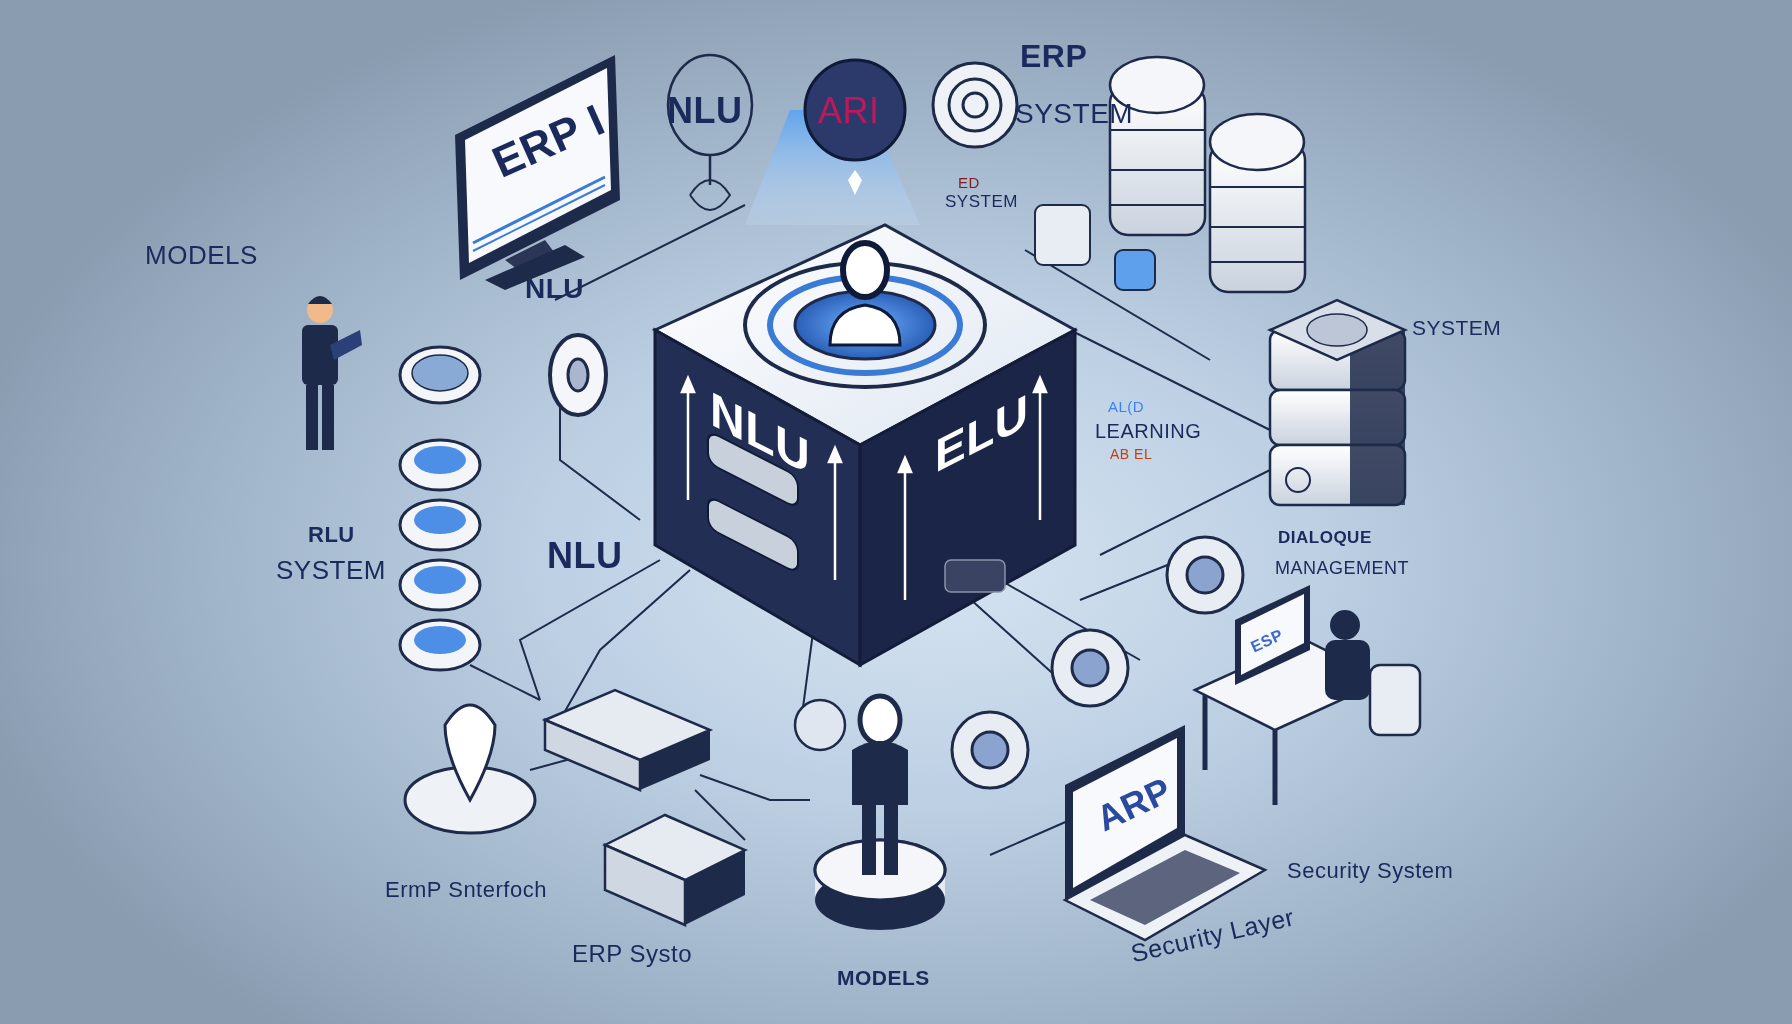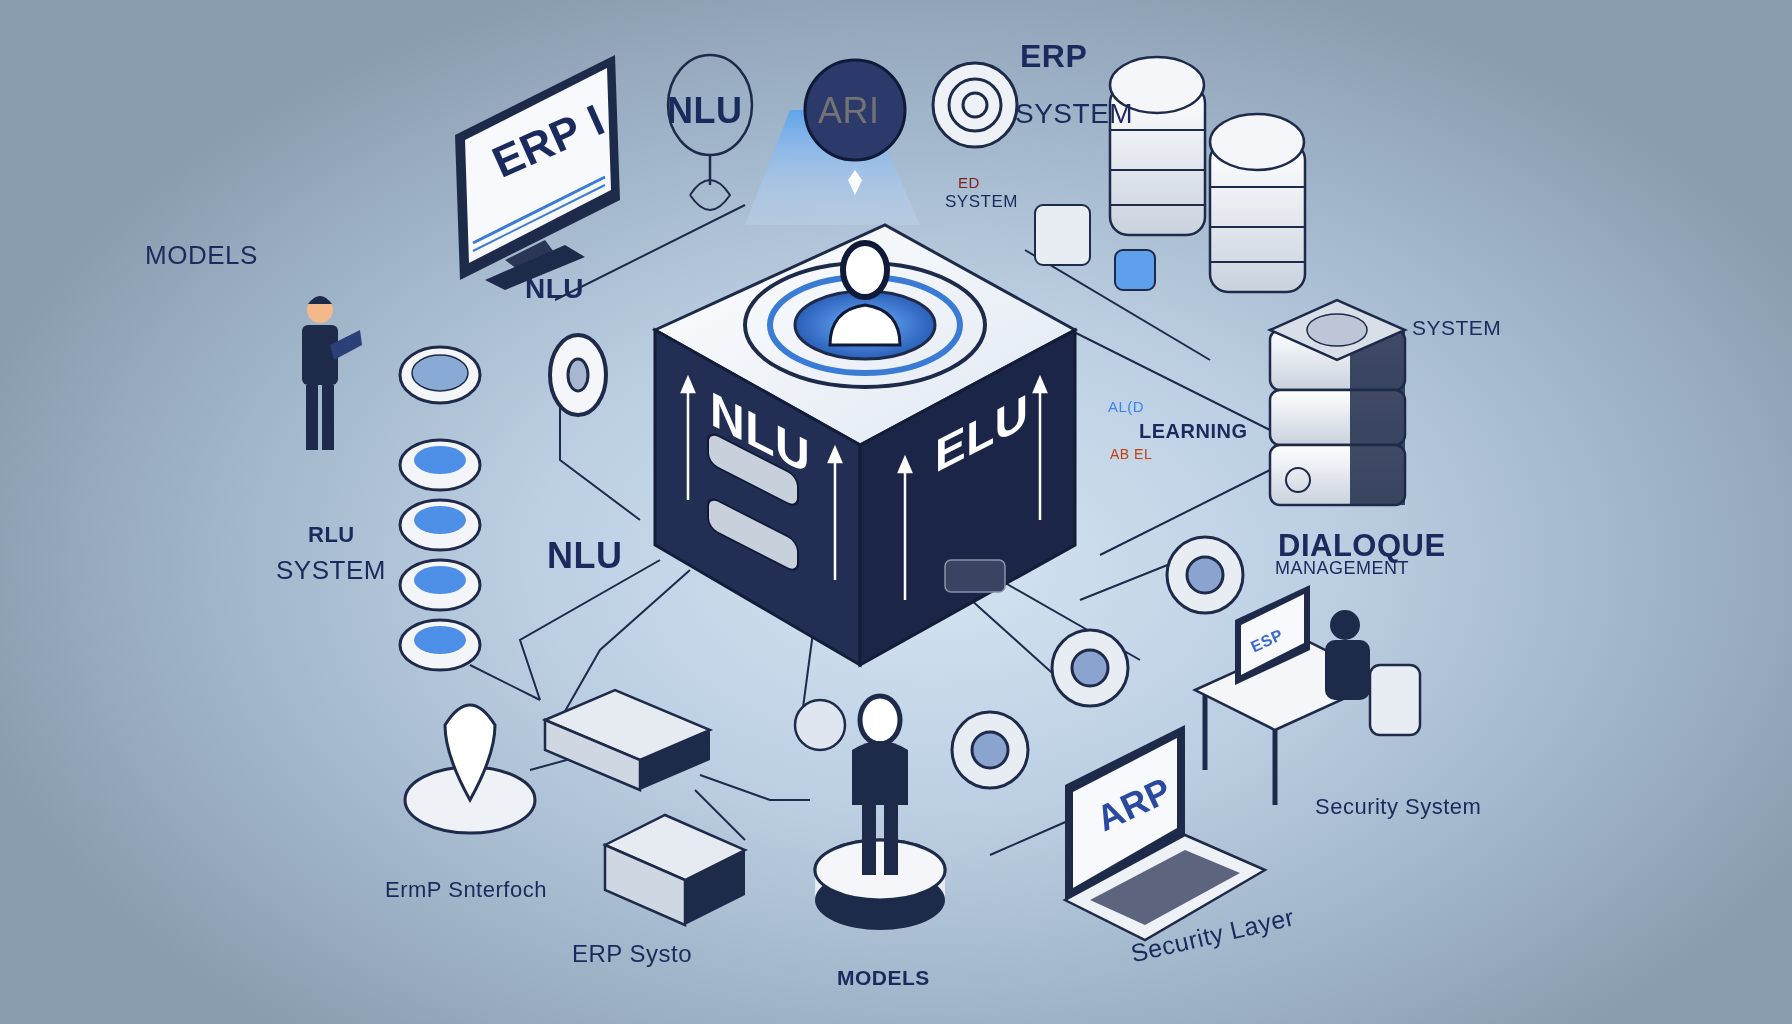--- a/index.html
+++ b/index.html
@@ -236,36 +236,36 @@
     <polygon points="46,25 109,-6 109,43 46,75" fill="#f7f9fc"></polygon>
     <circle cx="150" cy="25" r="15" fill="#1e2a4a"></circle>
     <rect x="130" y="40" width="45" height="60" rx="10" fill="#1e2a4a"></rect>
     <rect x="175" y="65" width="50" height="70" rx="10" fill="#e8edf4" stroke="#1e2a4a" stroke-width="2.5"></rect>
   </g>
 </svg>
 
 <div class="lbl" style="left:145px;top:240px;font-size:26px;">MODELS</div>
 <div class="lbl bold" style="left:485px;top:142px;font-size:44px;transform:rotate(-24deg);transform-origin:left top;">ERP I</div>
 <div class="lbl bold" style="left:667px;top:90px;font-size:36px;">NLU</div>
-<div class="lbl" style="left:818px;top:90px;font-size:36px;color:#737373;">ARI</div>
+<div class="lbl" style="left:818px;top:90px;font-size:36px;color:#be185d;">ARI</div>
 <div class="lbl bold" style="left:1020px;top:38px;font-size:32px;">ERP</div>
 <div class="lbl" style="left:1015px;top:98px;font-size:28px;">SYSTEM</div>
 <div class="lbl" style="left:958px;top:174px;font-size:15px;color:#7f1d1d;">ED</div>
 <div class="lbl" style="left:945px;top:192px;font-size:17px;">SYSTEM</div>
 <div class="lbl bold" style="left:525px;top:273px;font-size:28px;">NLU</div>
 <div class="lbl" style="left:1412px;top:316px;font-size:21px;">SYSTEM</div>
 <div class="lbl bold" style="left:308px;top:522px;font-size:22px;">RLU</div>
 <div class="lbl" style="left:276px;top:555px;font-size:26px;">SYSTEM</div>
 <div class="lbl bold" style="left:547px;top:535px;font-size:36px;">NLU</div>
 <div class="lbl bold" style="left:710px;top:380px;font-size:48px;color:#ffffff;transform:skewY(27deg);transform-origin:left top;">NLU</div>
 <div class="lbl bold" style="left:935px;top:430px;font-size:46px;color:#ffffff;transform:skewY(-27deg);transform-origin:left top;">ELU</div>
 <div class="lbl" style="left:1108px;top:398px;font-size:15px;color:#3b82f6;">AL(D</div>
-<div class="lbl" style="left:1139px;top:420px;font-size:20px;font-weight:bold;">LEARNING</div>
+<div class="lbl" style="left:1095px;top:420px;font-size:20px;">LEARNING</div>
 <div class="lbl" style="left:1110px;top:446px;font-size:14px;color:#c2410c;">AB EL</div>
-<div class="lbl bold" style="left:1278px;top:528px;font-size:31px;">DIALOQUE</div>
+<div class="lbl bold" style="left:1278px;top:528px;font-size:17px;">DIALOQUE</div>
 <div class="lbl" style="left:1275px;top:558px;font-size:18px;text-align:center;">MANAGEMENT</div>
 <div class="lbl" style="left:385px;top:877px;font-size:22px;">ErmP Snterfoch</div>
 <div class="lbl" style="left:572px;top:940px;font-size:24px;text-align:right;">ERP Systo</div>
 <div class="lbl bold" style="left:837px;top:966px;font-size:21px;">MODELS</div>
 <div class="lbl" style="left:1128px;top:940px;font-size:25px;transform:rotate(-13deg);transform-origin:left top;">Security Layer</div>
-<div class="lbl" style="left:1287px;top:794px;font-size:22px;margin-left:28px;">Security System</div>
+<div class="lbl" style="left:1287px;top:858px;font-size:22px;">Security System</div>
 <div class="lbl bold" style="left:1090px;top:802px;font-size:36px;color:#2a4aa0;transform:rotate(-25deg);transform-origin:left top;">ARP</div>
 <div class="lbl bold" style="left:1248px;top:640px;font-size:16px;color:#3a6ad0;transform:rotate(-25deg);transform-origin:left top;">ESP</div>
 
 </body></html>

